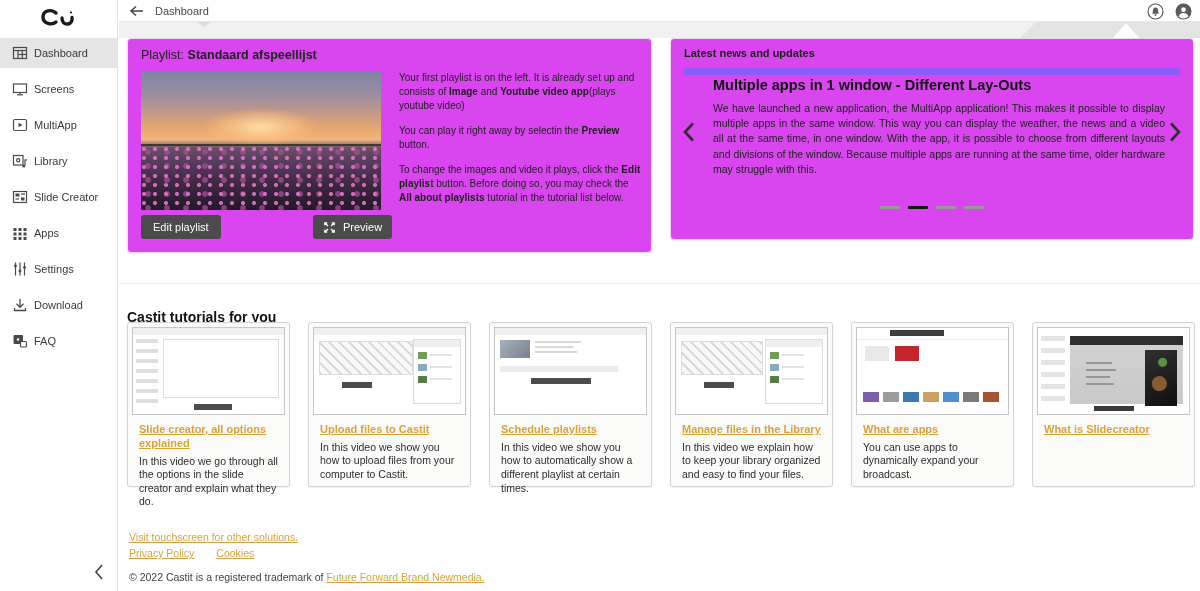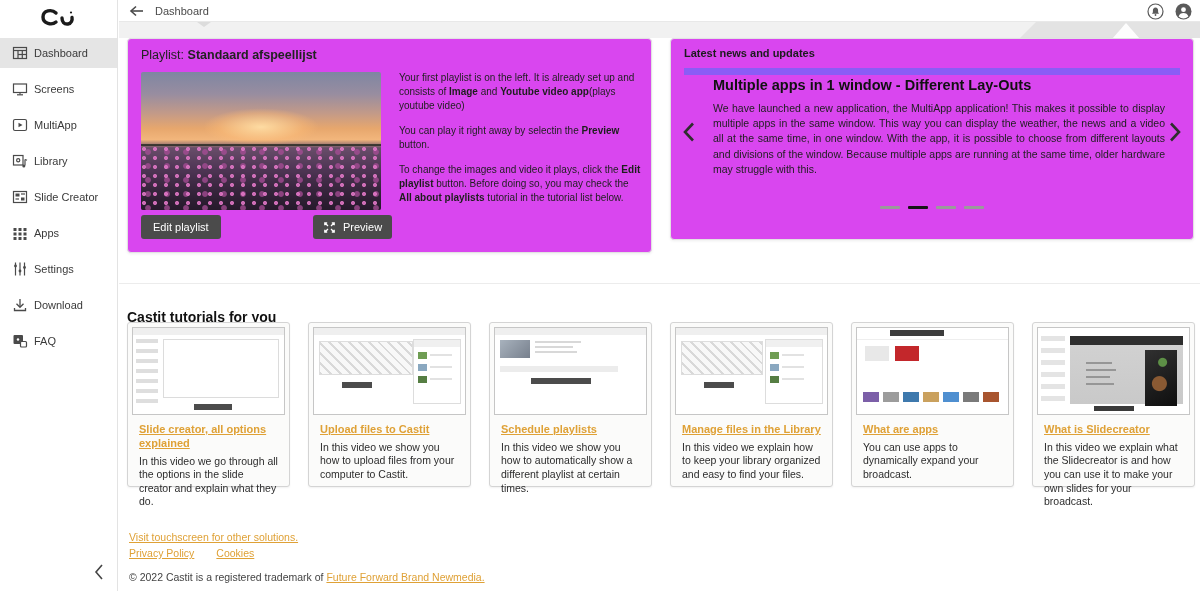--- a/index.html
+++ b/index.html
@@ -394,21 +394,20 @@
     <p class="tut-desc">In this video we explain how to keep your library organized and easy to find your files.</p>
   </div>
   <div class="tut-card">
     <div class="thumb t-apps"></div>
     <a class="tut-title">What are apps</a>
     <p class="tut-desc">You can use apps to dynamically expand your broadcast.</p>
   </div>
   <div class="tut-card">
     <div class="thumb t-cocktail"></div>
     <a class="tut-title">What is Slidecreator</a>
-    <p class="tut-desc">In this video we explain what the Slidecreator is and how you can use it to make your own slides for your broadcast.</p>
   </div>
 </div>
 
 <div class="footer">
   <div><a class="link">Visit touchscreen for other solutions.</a></div>
   <div class="footer-row2">
     <a class="link">Privacy Policy</a><a class="link">Cookies</a>
   </div>
   <div class="copyright">
     <span>© 2022 Castit is a registered trademark of </span><a class="link">Future Forward Brand Newmedia.</a>

